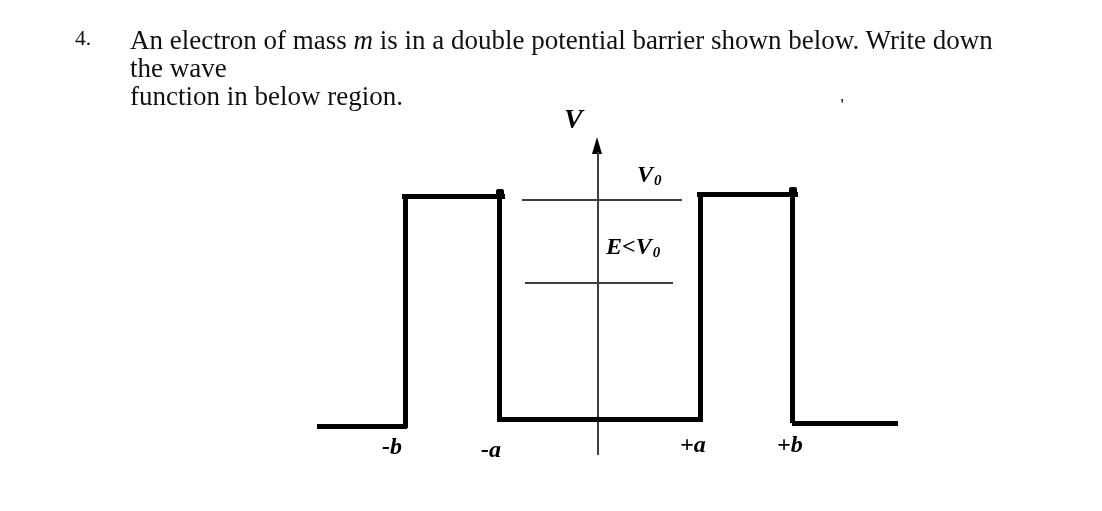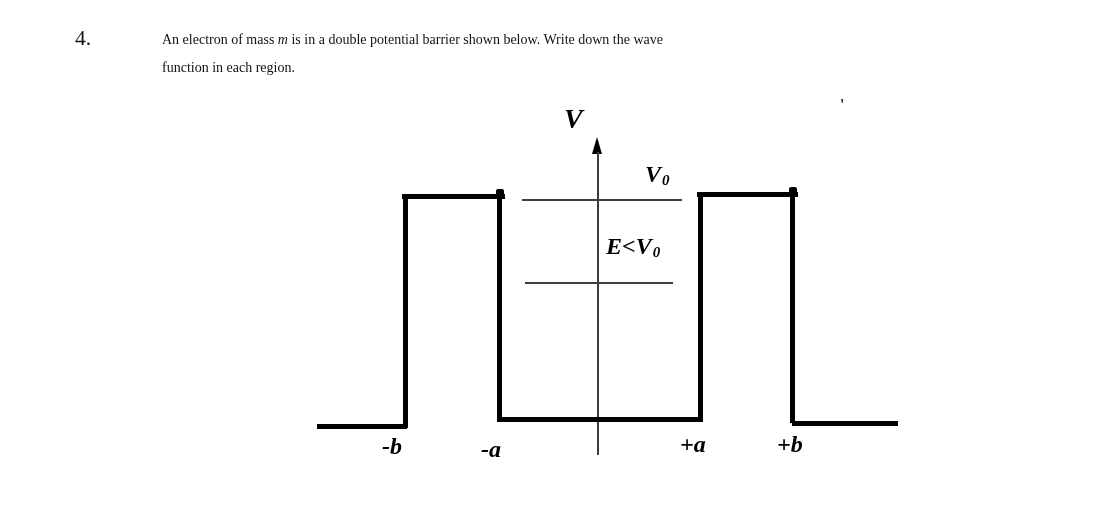--- a/index.html
+++ b/index.html
@@ -13,23 +13,23 @@
     font-family: "Liberation Serif", serif;
     color: #111111;
   }
 
   
   .problem-number {
     position: absolute; left: 75px; top: 26px;
     font-size: 21.5px;
   }
   .problem-text {
-    position: absolute; left: 162px; top: 26px;
+    position: absolute; left: 130px; top: 26px;
     width: 880px;
-    font-size: 14px;
+    font-size: 27px;
     line-height: 28px;
   }
   .var-italic { font-style: italic; }
 
   
   .hline, .vline { position: absolute; background: #000000; }
   .thin { background: #3d3d3d; }
 
   .corner-dot {
     position: absolute; width: 8px; height: 8px;
@@ -45,21 +45,21 @@
   }
 
   
   .diagram-label {
     position: absolute;
     font-weight: bold; font-style: italic;
     color: #000000;
     white-space: nowrap;
   }
   .axis-v-label   { left: 564px; top: 103px; font-size: 28px; }
-  .v0-label       { left: 637px; top: 161px; font-size: 24px; margin-left: 8px; }
+  .v0-label       { left: 637px; top: 161px; font-size: 24px; }
   .energy-label   { left: 606px; top: 233px; font-size: 24px; }
   .label-neg-b    { left: 382px; top: 433px; font-size: 24px; }
   .label-neg-a    { left: 481px; top: 436px; font-size: 24px; }
   .label-pos-a    { left: 680px; top: 431px; font-size: 24px; }
   .label-pos-b    { left: 777px; top: 431px; font-size: 24px; }
   .diagram-label sub {
     font-size: 15px; vertical-align: baseline;
     position: relative; top: 3px; left: 1px;
   }
   .stray-mark {
@@ -67,21 +67,21 @@
     font-size: 16px; font-weight: bold; color: #222222;
   }
 </style>
 </head>
 <body>
 
 <div class="problem-number">4.</div>
 
 <div class="problem-text">
   <span>An electron of mass </span><span class="var-italic">m</span><span> is in a double potential barrier shown below. Write down the wave</span><br>
-  <span>function in each region.</span>
+  <span>function in below region.</span>
 </div>
 
 <div>
 
   <div class="diagram-label axis-v-label">V</div>
   <div class="arrowhead" style="left:592px; top:137px;"></div>
   <div class="vline thin" style="left:597px; top:152px; width:2px; height:303px;"></div>
 
   <div class="diagram-label v0-label"><span>V</span><sub>0</sub></div>
   <div class="hline thin" style="left:522px; top:199px; width:160px; height:2px;"></div>

